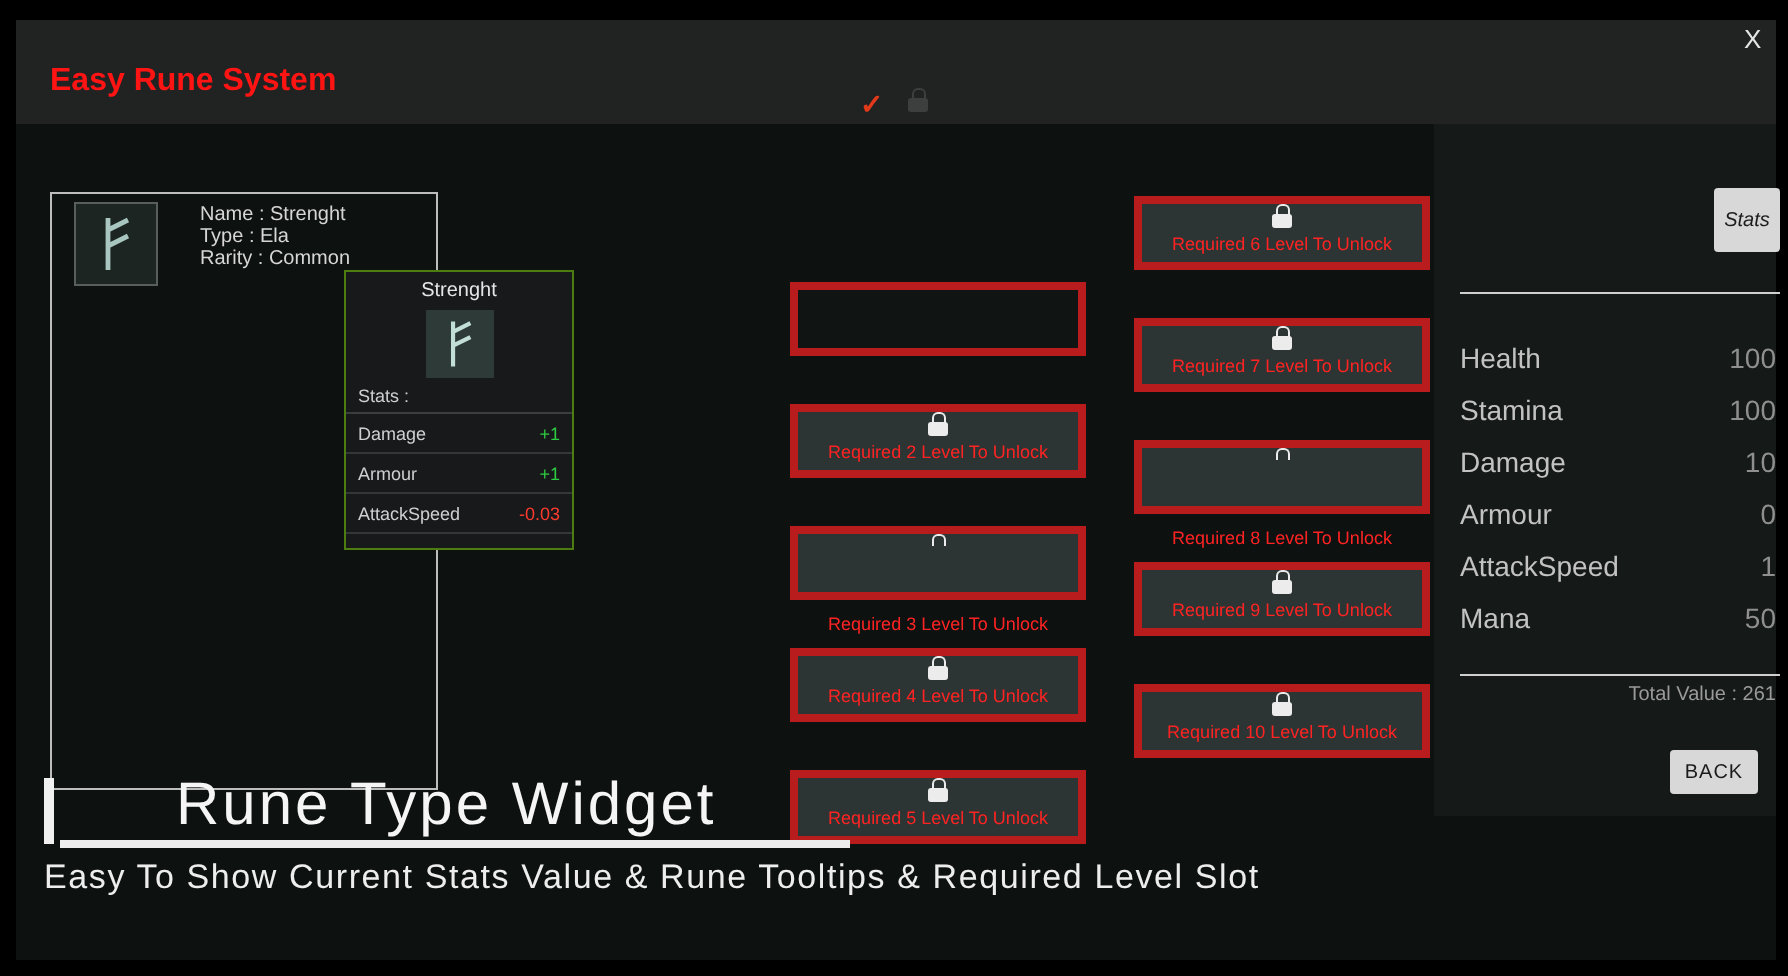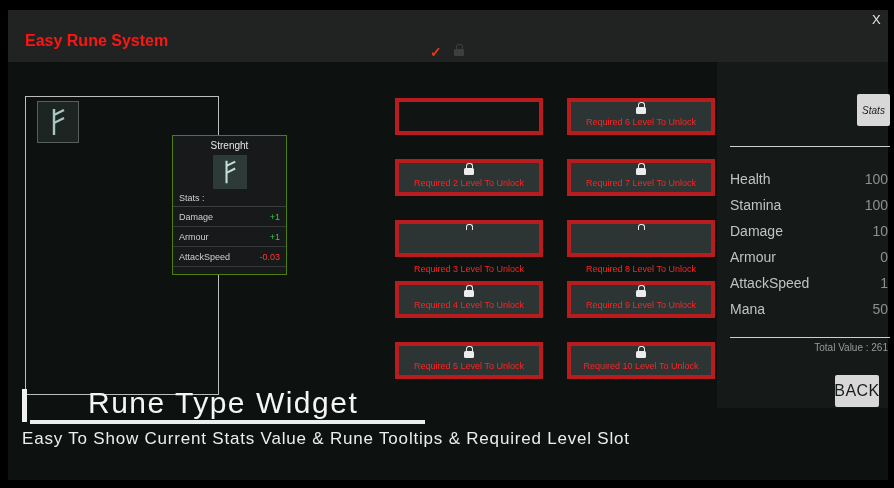--- a/index.html
+++ b/index.html
@@ -38,37 +38,37 @@
   .tt-stats-label { font-size:9px; color:#cfcfcf; padding:4px 6px 3px 6px; border-bottom:1px solid #3a3e3c; }
   .tt-row { display:flex; justify-content:space-between; align-items:center; font-size:9px;
     color:#cfcfcf; padding:0 6px; height:20px; border-bottom:1px solid #333735; }
 
   
   .slot { position:absolute; width:148px; height:37px; border:4px solid #b91c1c; background:#2c3533;
     display:flex; flex-direction:column; align-items:center; cursor:pointer; }
   .slot.empty { background:#101513; }
   .slot .lockicon { margin-top:5px; }
   .slot-label { font-size:9px; color:#ff2323; margin-top:3px; white-space:nowrap; }
-  .c1 { left:395px; } .c2 { left:567px; }
+  .c1 { left:395px;margin-top:43px; } .c2 { left:567px; }
   .r1 { top:98px; } .r2 { top:159px; } .r3 { top:220px;gap:32px; } .r4 { top:281px; } .r5 { top:342px; }
 
   
   .stats-btn { position:absolute; left:857px; top:94px; width:33px; height:32px; background:#d8d8d8;
     color:#1c1c1c; font-size:10px; display:flex; align-items:center; justify-content:center;
     border-radius:2px; cursor:pointer;font-style:italic; }
   .hline { position:absolute; left:730px; width:160px; height:1px; background:#cfcfcf; }
   .hline.top { top:146px; } .hline.bottom { top:337px; }
   .stat-row { position:absolute; left:730px; width:158px; display:flex; justify-content:space-between;
     font-size:14px; }
   .stat-row .lbl { color:#c2c2c2; } .stat-row .val { color:#8f8f8f; }
   .sr0 { top:171px; } .sr1 { top:197px; } .sr2 { top:223px; } .sr3 { top:249px; } .sr4 { top:275px; } .sr5 { top:301px; }
   .total-value { position:absolute; left:730px; top:342px; width:158px; text-align:right;
     font-size:10px; color:#9a9a9a; }
-  .back-btn { position:absolute; left:835px; top:375px; width:44px; height:32px; background:#d8d8d8;
-    color:#1b1b1b; font-size:16px; letter-spacing:0.5px; display:flex; align-items:center;
+  .back-btn { position:absolute; left:835px; top:375px; width:44px; height:22px; background:#d8d8d8;
+    color:#1b1b1b; font-size:10px; letter-spacing:0.5px; display:flex; align-items:center;
     justify-content:center; border-radius:2px; cursor:pointer; }
 
   
   .footer-vbar { position:absolute; left:22px; top:389px; width:5px; height:33px; background:#f0f0f0; }
   .footer-title { position:absolute; left:88px; top:386px; font-size:30px; letter-spacing:1.5px; color:#f5f5f5; }
   .footer-underline { position:absolute; left:30px; top:420px; width:395px; height:4px; background:#ededed; }
   .footer-subtitle { position:absolute; left:22px; top:429px; font-size:17px; letter-spacing:0.8px; color:#ededed; }
 </style>
 </head>
 <body>
@@ -81,20 +81,25 @@
   <div class="window-title" style="color: rgb(255, 20, 20);">Easy Rune System</div>
   <div class="close-x">X</div>
   <div class="hdr-check">✓</div>
   <div class="hdr-lock lockicon dark"></div>
 
   <div class="rune-box"></div>
   <div class="rune-item-icon">
     <svg width="22" height="30" viewBox="0 0 20 30">
       <path d="M6 2 V28 M6 8 L16 3 M6 16 L16 11" fill="none" stroke="#a8c6bf" stroke-width="2.4"></path>
     </svg>
+  </div>
+  <div class="rune-item-text">
+    <div>Name : Strenght</div>
+    <div>Type : Ela</div>
+    <div>Rarity : Common</div>
   </div>
 
   <div class="tooltip">
     <div class="tt-title">Strenght</div>
     <div class="tt-icon">
       <svg width="18" height="26" viewBox="0 0 20 30">
         <path d="M6 2 V28 M6 8 L16 3 M6 16 L16 11" fill="none" stroke="#c2ded7" stroke-width="2.4"></path>
       </svg>
     </div>
     <div class="tt-stats-label">Stats :</div>

